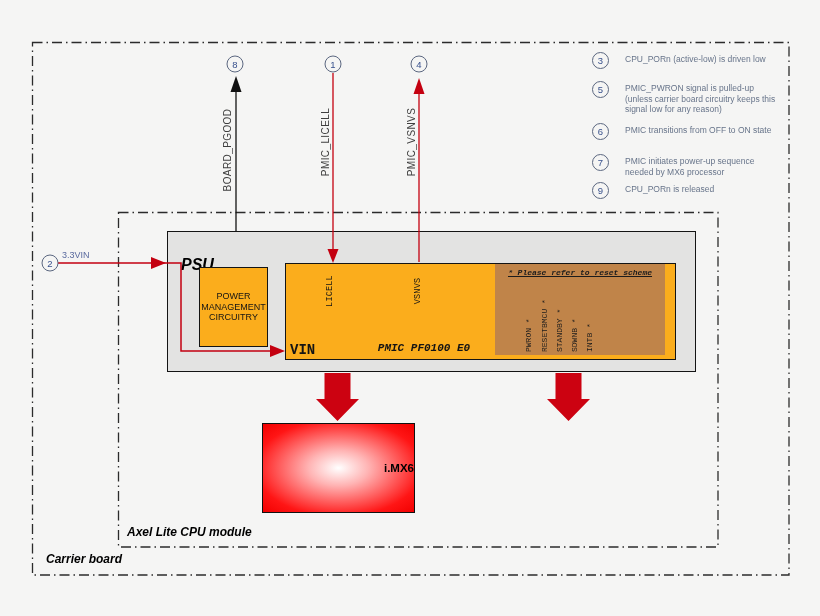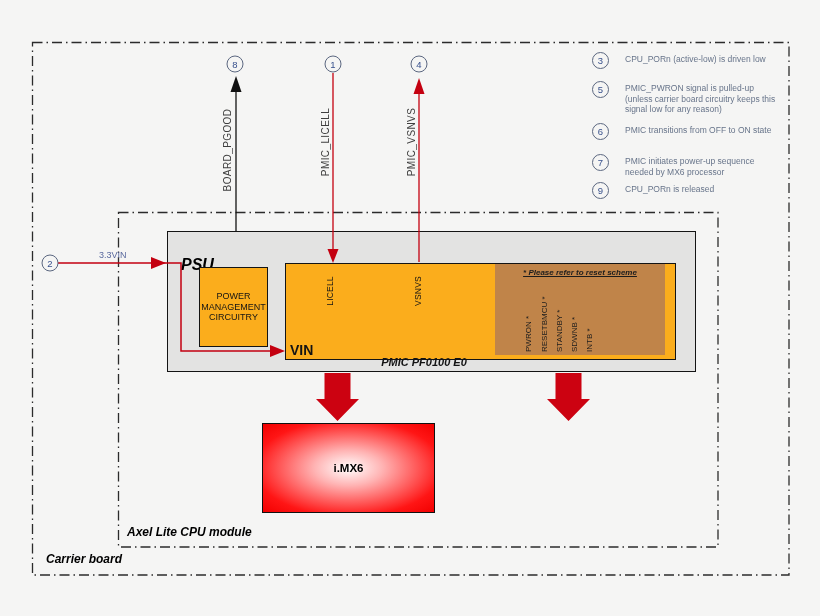--- a/index.html
+++ b/index.html
@@ -4,44 +4,44 @@
 <style>
   html,body{margin:0;padding:0;}
   body{background:#f5f5f4;font-family:"Liberation Sans",sans-serif;}
   #stage{position:relative;width:820px;height:616px;background:#f5f5f4;overflow:hidden;}
   #overlay{position:absolute;left:0;top:0;width:820px;height:616px;pointer-events:none;z-index:40;}
   .dd{fill:none;stroke:#2b2b2b;stroke-width:1.3;stroke-dasharray:10 4 1.5 4;}
   .blk{position:absolute;box-sizing:border-box;}
   .psu{left:167px;top:231px;width:529px;height:141px;background:#e3e3e2;border:1.6px solid #141414;z-index:10;}
   .psu-label{position:absolute;left:13px;top:4px;font-size:16px;font-weight:bold;font-style:italic;color:#000;margin-top:20px;}
   .pmc{left:199px;top:267px;width:69px;height:80px;background:#fbad1c;border:1.2px solid #141414;display:flex;align-items:center;justify-content:center;text-align:center;font-size:9px;line-height:1.18;color:#141414;z-index:11;white-space:pre-line;}
-  .pmic{left:285px;top:263px;width:391px;height:97px;background:#fbad1c;border:1.6px solid #141414;z-index:11;}
+  .pmic{left:285px;top:263px;width:391px;height:97px;background:#fbad1c;border:1.6px solid #141414;z-index:11;font-family:Liberation Mono, monospace;}
   .brown{position:absolute;left:209px;top:0;width:170px;height:91px;background:#c08449;}
   .resetnote{position:absolute;left:0;top:4px;width:100%;text-align:center;font-size:8px;font-weight:bold;font-style:italic;text-decoration:underline;color:#1c1c1c;}
   .pin{position:absolute;bottom:3px;font-size:8px;line-height:9px;color:#1c1c1c;white-space:nowrap;transform-origin:0 100%;transform:rotate(-90deg);}
   .rotc{position:absolute;transform:translate(-50%,-50%) rotate(-90deg);white-space:nowrap;}
   .pmicpin{font-size:8.5px;color:#141414;letter-spacing:.2px;}
   .vin{position:absolute;left:4px;top:78px;font-size:14px;font-weight:bold;color:#141414;}
-  .pmicname{position:absolute;left:83px;top:78px;width:110px;text-align:center;font-size:11px;font-weight:bold;font-style:italic;color:#141414;white-space:nowrap;margin-top:14px;}
-  .imx{left:262px;top:423px;width:173px;height:90px;border:1.3px solid #111;
+  .pmicname{position:absolute;left:83px;top:78px;width:110px;text-align:center;font-size:11px;font-weight:bold;font-style:italic;color:#141414;white-space:nowrap;}
+  .imx{left:262px;top:423px;width:153px;height:90px;border:1.3px solid #111;
        background:radial-gradient(ellipse at 50% 50%, #ffffff 0%, #ffb4b4 28%, #ff1515 78%, #f20000 100%);
-       display:flex;align-items:center;justify-content:center;font-weight:bold;font-size:11.5px;color:#000;z-index:11;}
+       display:flex;align-items:center;justify-content:flex-end;font-weight:bold;font-size:11.5px;color:#000;z-index:11;}
   .onb{left:514px;top:423px;width:110px;height:116px;background:#e7e7e6;border:1.2px solid #222;
        display:flex;align-items:center;justify-content:center;text-align:center;font-size:10px;line-height:1.25;
        color:#3d4a59;white-space:pre-line;z-index:11;}
   .circle{position:absolute;width:15px;height:15px;border:1.1px solid #5b6780;border-radius:50%;
           display:flex;align-items:center;justify-content:center;font-size:9.5px;color:#37508c;
           transform:translate(-50%,-50%);z-index:50;background:#f5f5f4;}
   .siglabel{font-size:10px;color:#3e3e3e;letter-spacing:.4px;z-index:45;}
   .note{position:absolute;left:592px;display:flex;gap:8px;z-index:50;}
   .ncirc{flex:none;width:15px;height:15px;border:1.1px solid #5b6780;border-radius:50%;
          display:flex;align-items:center;justify-content:center;font-size:9.5px;color:#37508c;}
   .ntext{font-size:8.5px;line-height:10.5px;color:#67748a;white-space:pre-line;padding-top:2px;margin-left:8px;}
   .modlabel{position:absolute;font-weight:bold;font-style:italic;font-size:12px;color:#000;z-index:20;}
-  .vinlabel{position:absolute;left:62px;top:250px;font-size:9px;color:#5a6a9e;z-index:50;margin-left:37px;}
+  .vinlabel{position:absolute;left:62px;top:250px;font-size:9px;color:#5a6a9e;z-index:50;}
 </style>
 </head>
 <body>
 
 <div id="stage">
 
   <svg id="overlay" viewBox="0 0 820 616">
     <rect class="dd" x="32.5" y="42.5" width="756.5" height="532.5"></rect>
     <rect class="dd" x="118.5" y="212.5" width="599.5" height="334.5"></rect>
 

